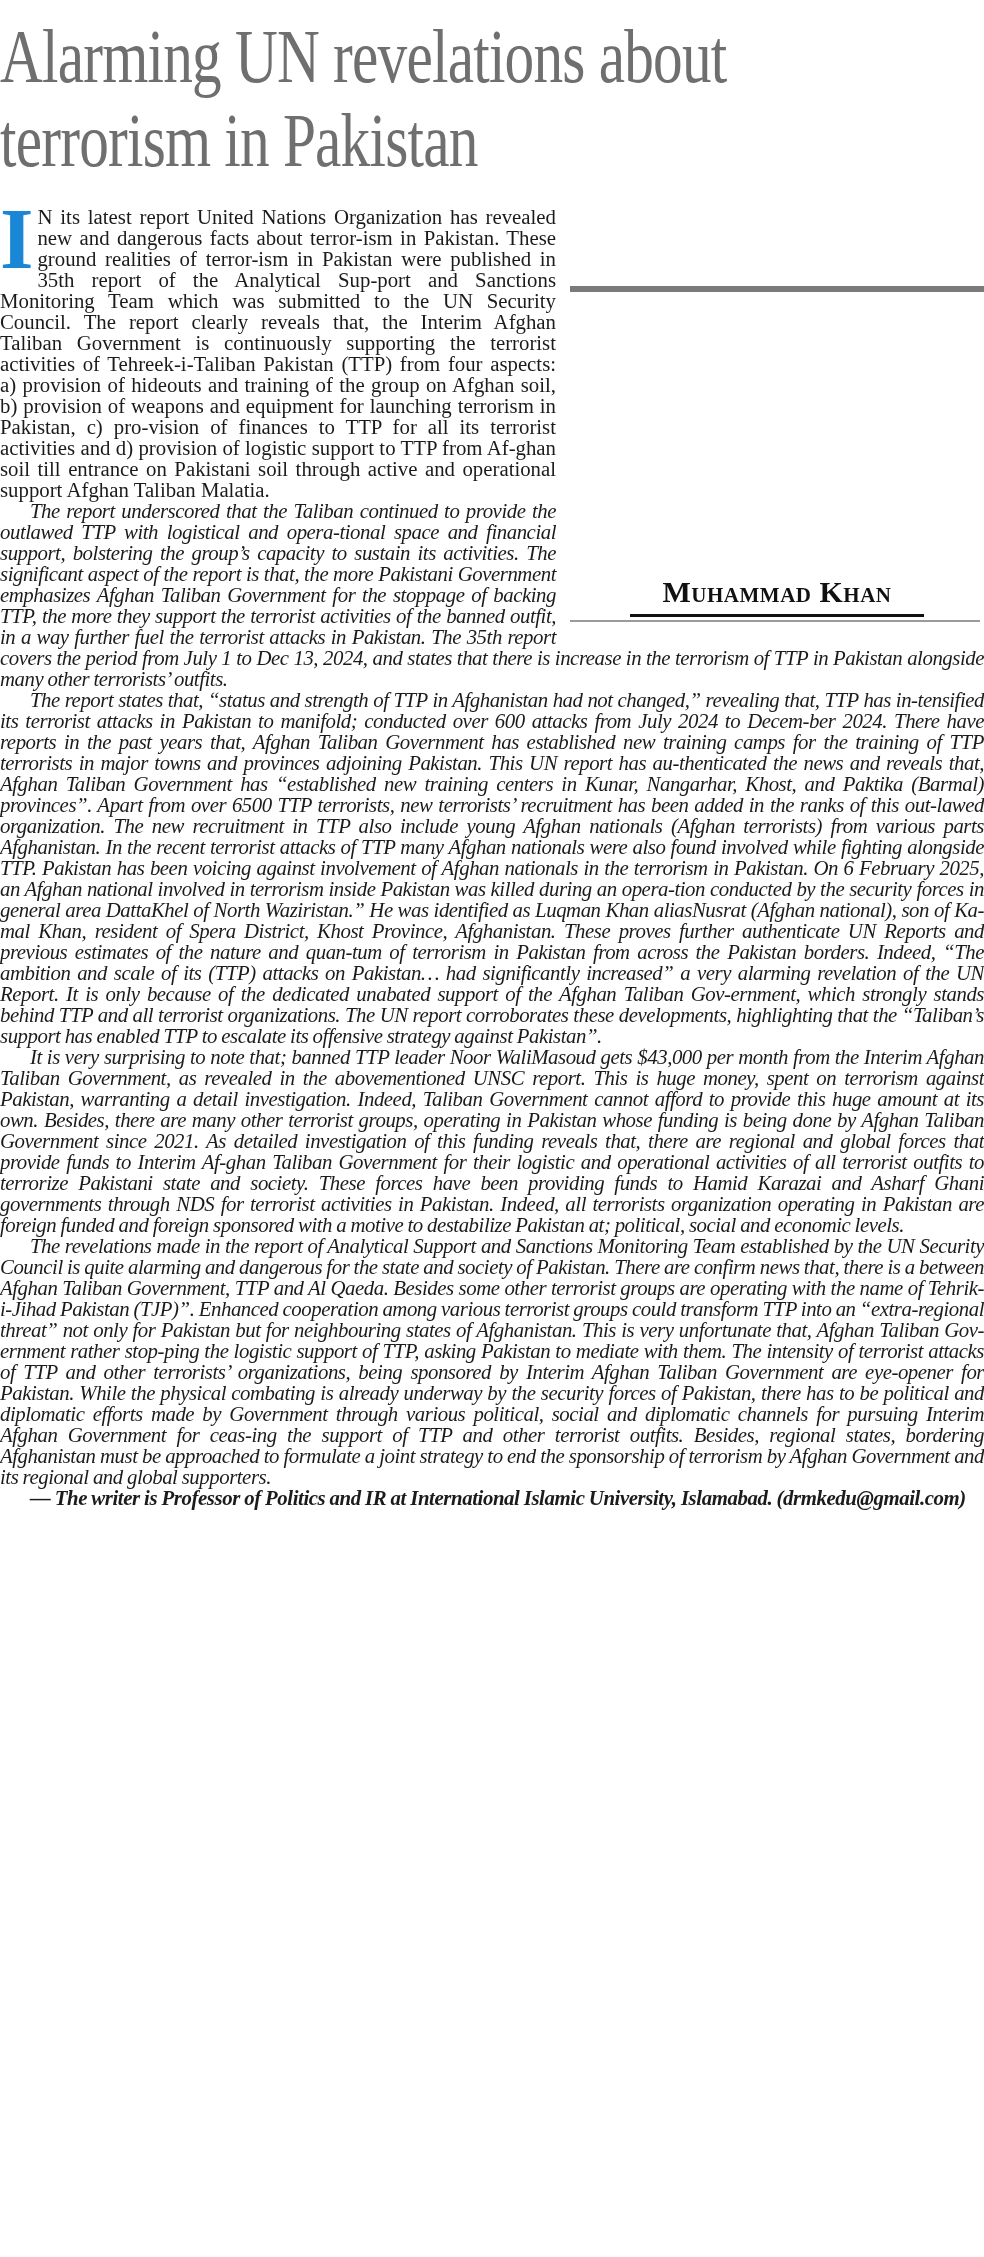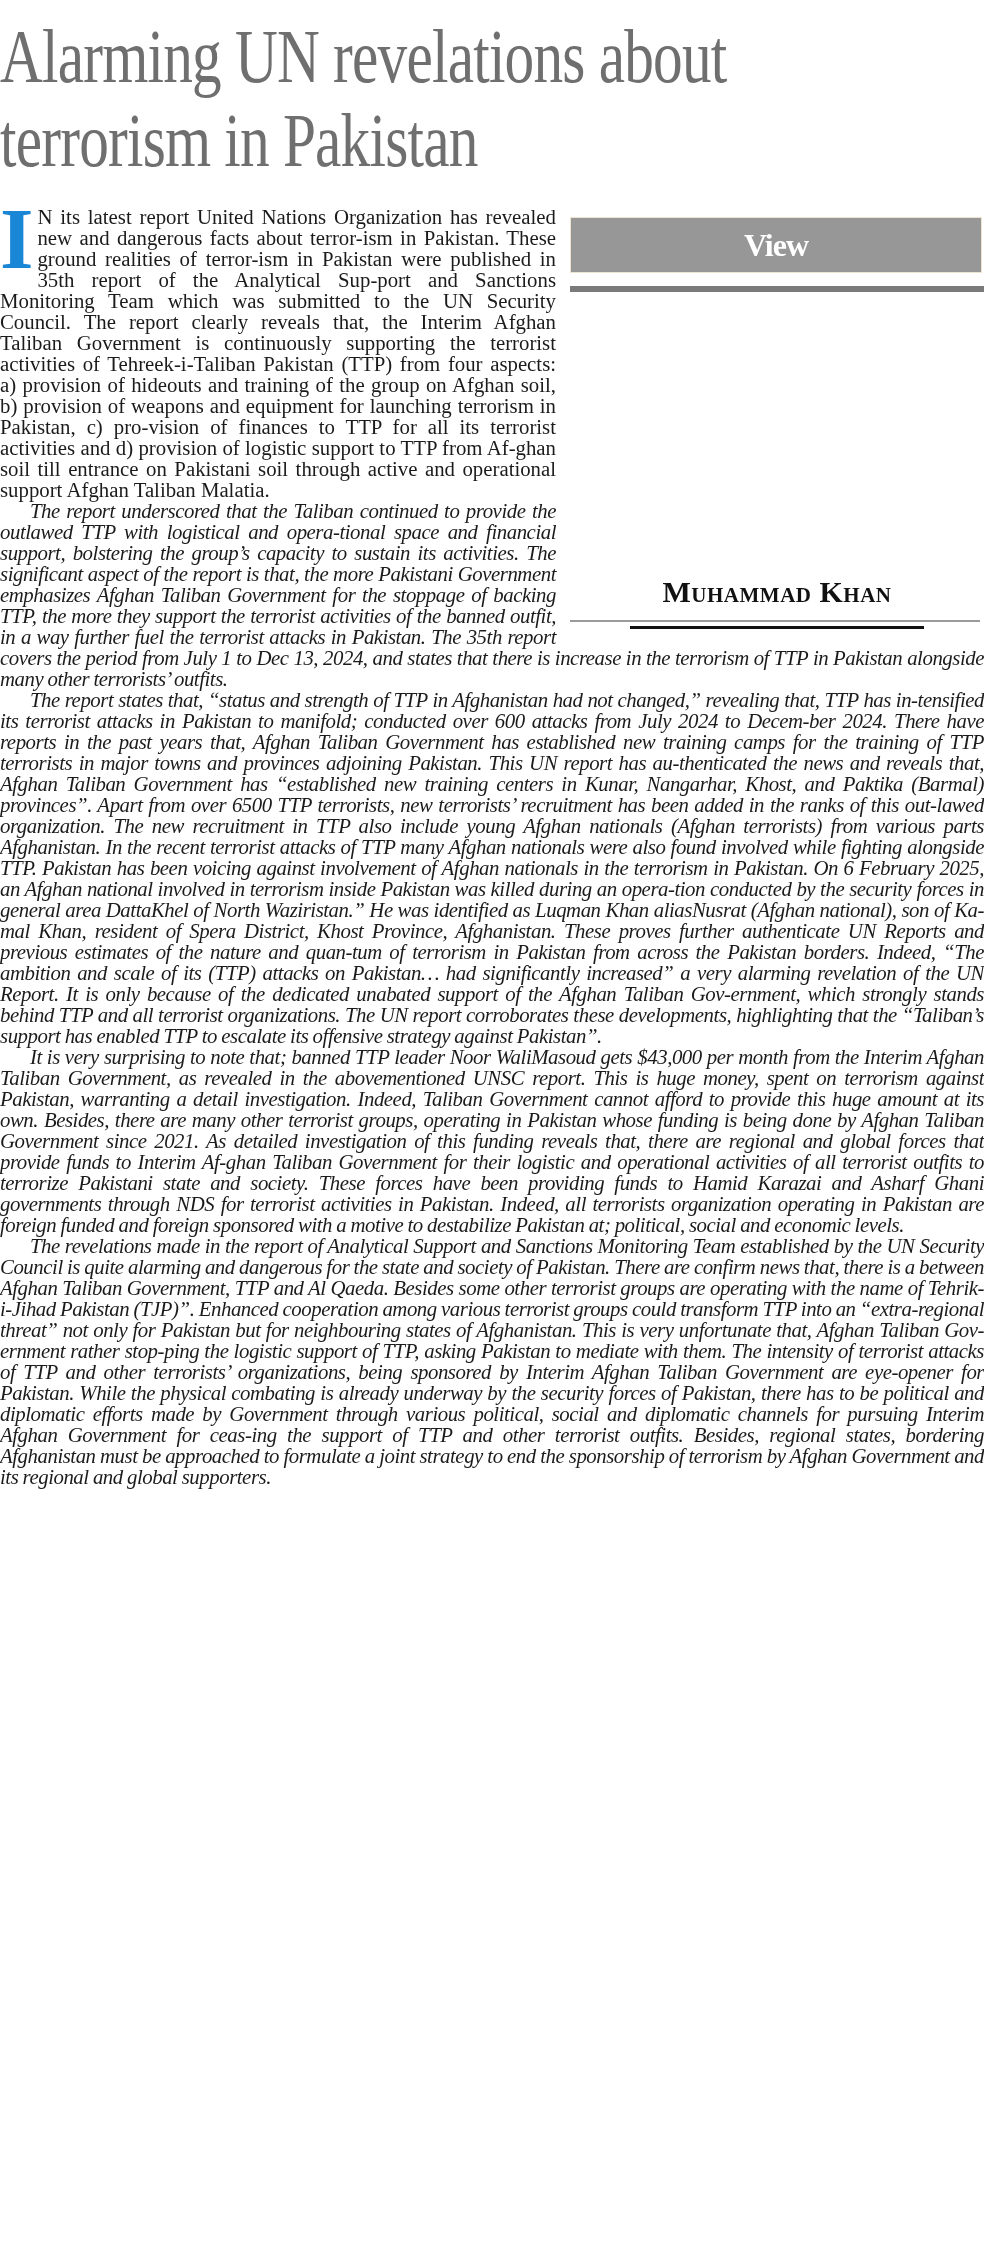--- a/index.html
+++ b/index.html
@@ -28,21 +28,21 @@
   .view-label {
     font-family: "Liberation Serif", "DejaVu Serif", serif; font-weight: bold;
     font-size: 32px; color: #ffffff; letter-spacing: -1px;
   }
   .view-rule { position: absolute; left: 0; top: 80px; width: 414px; height: 6px; background: #7a7a7a; }
   .portrait { position: absolute; left: 100px; top: 96px; width: 220px; height: 240px; }
   .byline {
     position: absolute; left: 60px; top: 368px; width: 294px; text-align: center;
     font-family: "Liberation Serif", "DejaVu Serif", serif; font-weight: bold;
     font-size: 30px; color: #111; font-variant: small-caps; letter-spacing: 0.5px;
-    border-bottom: 3px solid #111; padding-bottom: 16px; line-height: 36px;
+    border-bottom: 3px solid #111; padding-bottom: 4px; line-height: 36px;
   }
   .byline-rule { position: absolute; left: 0; top: 414px; width: 410px; height: 2px; background: #9a9a9a; }
   .p { margin: 0; text-align: justify; text-indent: 30px; }
   .p.first { text-indent: 0; }
   .dropcap {
     float: left; font-family: "Liberation Serif", "DejaVu Serif", serif;
     font-size: 86px; line-height: 62px; color: #1a86d6; font-weight: bold;
     margin: 0 4px 0 0; padding-top: 2px; height: 62px;
   }
   .narrow { font-stretch: condensed; letter-spacing: -0.45px; word-spacing: -0.5px; font-style: italic; }
@@ -54,23 +54,20 @@
 </head>
 <body>
 
 <h1 class="headline">
   <span>Alarming UN revelations about</span>
   <span>terrorism in Pakistan</span>
 </h1>
 
 <div class="article">
   <aside class="sidebar">
-    <div class="view-box">
-      <span class="view-label">View</span>
-    </div>
     <div class="view-rule"></div>
     <svg class="portrait" viewBox="0 0 220 240">
       <defs>
         <radialGradient id="fade" cx="50%" cy="55%" r="55%">
           <stop offset="60%" stop-color="#000" stop-opacity="1"></stop>
           <stop offset="100%" stop-color="#000" stop-opacity="0"></stop>
         </radialGradient>
         <mask id="m">
             <rect width="220" height="240" fill="url(#fade)"></rect>
           </mask>
@@ -91,13 +88,14 @@
     <div class="byline-rule"></div>
   </aside>
 
   <p class="p first">
     <span class="dropcap">I</span><span>N its latest report United Nations Organization has revealed new and dangerous facts about terror-ism in Pakistan. These ground realities of terror-ism in Pakistan were published in 35th report of the Analytical Sup-port and Sanctions Monitoring Team which was submitted to the UN Security Council. The report clearly reveals that, the Interim Afghan Taliban Government is continuously supporting the terrorist activities of Tehreek-i-Taliban Pakistan (TTP) from four aspects: a) provision of hideouts and training of the group on Afghan soil, b) provision of weapons and equipment for launching terrorism in Pakistan, c) pro-vision of finances to TTP for all its terrorist activities and d) provision of logistic support to TTP from Af-ghan soil till entrance on Pakistani soil through active and operational support Afghan Taliban Malatia.</span>
   </p>
   <p class="p narrow">The report underscored that the Taliban continued to provide the outlawed TTP with logistical and opera-tional space and financial support, bolstering the group’s capacity to sustain its activities. The significant aspect of the report is that, the more Pakistani Government emphasizes Afghan Taliban Government for the stoppage of backing TTP, the more they support the terrorist activities of the banned outfit, in a way further fuel the terrorist attacks in Pakistan. The 35th report covers the period from July 1 to Dec 13, 2024, and states that there is increase in the terrorism of TTP in Pakistan alongside many other terrorists’ outfits.</p>
   <p class="p narrow">The report states that, “status and strength of TTP in Afghanistan had not changed,” revealing that, TTP has in-tensified its terrorist attacks in Pakistan to manifold; conducted over 600 attacks from July 2024 to Decem-ber 2024.  There have reports in the past years that, Afghan Taliban Government has established new training camps for the training of TTP terrorists in major towns and provinces adjoining Pakistan. This UN report has au-thenticated the news and reveals that, Afghan Taliban Government has “established new training centers in Kunar, Nangarhar, Khost, and Paktika (Barmal) provinces”. Apart from over 6500 TTP terrorists, new terrorists’ recruitment has been added in the ranks of this out-lawed organization. The new recruitment in TTP also include young Afghan nationals (Afghan terrorists) from various parts Afghanistan. In the recent terrorist attacks of TTP many Afghan nationals were also found involved while fighting alongside TTP. Pakistan has been voicing against involvement of Afghan nationals in the terrorism in Pakistan. On 6 February 2025, an Afghan national involved in terrorism inside Pakistan was killed during an opera-tion conducted by the security forces in general area DattaKhel of North Waziristan.” He was identified as Luqman Khan aliasNusrat (Afghan national), son of Ka-mal Khan, resident of Spera District, Khost Province, Afghanistan. These proves further authenticate UN Reports and previous estimates of the nature and quan-tum of terrorism in Pakistan from across the Pakistan borders. Indeed, “The ambition and scale of its (TTP) attacks on Pakistan… had significantly increased” a very alarming revelation of the UN Report. It is only because of the dedicated unabated support of the Afghan Taliban Gov-ernment, which strongly stands behind TTP and all terrorist organizations. The UN report corroborates these developments, highlighting that the “Taliban’s support has enabled TTP to escalate its offensive strategy against Pakistan”.</p>
   <p class="p narrow">It is very surprising to note that; banned TTP leader Noor WaliMasoud gets $43,000 per month from the Interim Afghan Taliban Government, as revealed in the abovementioned UNSC report. This is huge money, spent on terrorism against Pakistan, warranting a detail investigation. Indeed, Taliban Government cannot afford to provide this huge amount at its own. Besides, there are many other terrorist groups, operating in Pakistan whose funding is being done by Afghan Taliban Government since 2021. As detailed investigation of this funding reveals that, there are regional and global forces that provide funds to Interim Af-ghan Taliban Government for their logistic and operational activities of all terrorist outfits to terrorize Pakistani state and society. These forces have been providing funds to Hamid Karazai and Asharf Ghani governments through NDS for terrorist activities in Pakistan. Indeed, all terrorists organization operating in Pakistan are foreign funded and foreign sponsored with a motive to destabilize Pakistan at; political, social and economic levels.</p>
   <p class="p narrow">The revelations made in the report of Analytical Support and Sanctions Monitoring Team established by the UN Security Council is quite alarming and dangerous for the state and society of Pakistan. There are confirm news that, there is a between Afghan Taliban Government, TTP and Al Qaeda. Besides some other terrorist groups are operating with the name of Tehrik-i-Jihad Pakistan (TJP)”. Enhanced cooperation among various terrorist groups could transform TTP into an “extra-regional threat” not only for Pakistan but for neighbouring states of Afghanistan. This is very unfortunate that, Afghan Taliban Gov-ernment rather stop-ping the logistic support of TTP, asking Pakistan to mediate with them. The intensity of terrorist attacks of TTP and other terrorists’ organizations, being sponsored by Interim Afghan Taliban Government are eye-opener for Pakistan. While the physical combating is already underway by the security forces of Pakistan, there has to be political and diplomatic efforts made by Government through various political, social and diplomatic channels for pursuing Interim Afghan Government for ceas-ing the support of TTP and other terrorist outfits. Besides, regional states, bordering Afghanistan must be approached to formulate a joint strategy to end the sponsorship of terrorism by Afghan Government and its regional and global supporters.</p>
+  <p class="footer-note narrow">— The writer is Professor of Politics and IR at International Islamic University, Islamabad. (drmkedu@gmail.com)</p>
 </div>
 
 </body></html>

